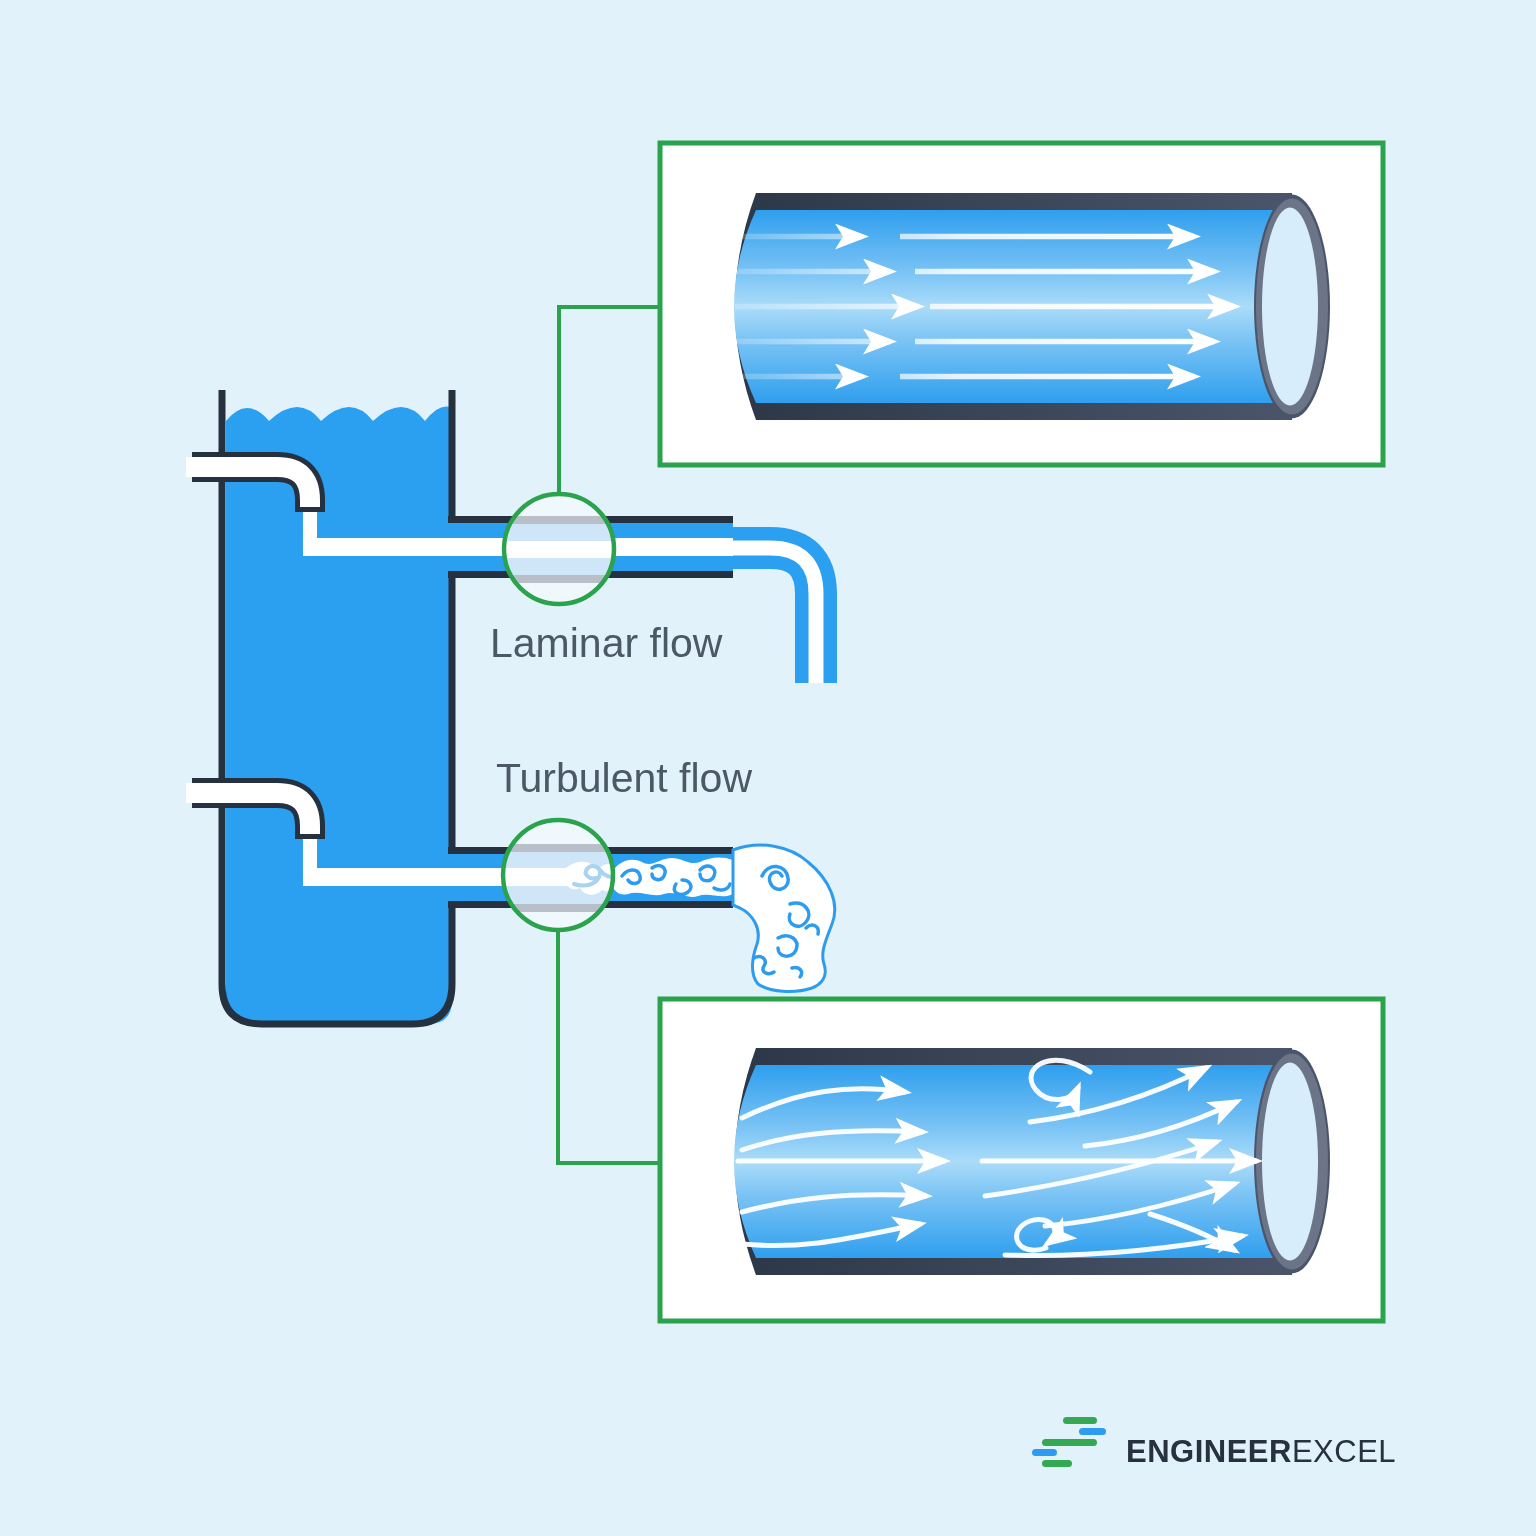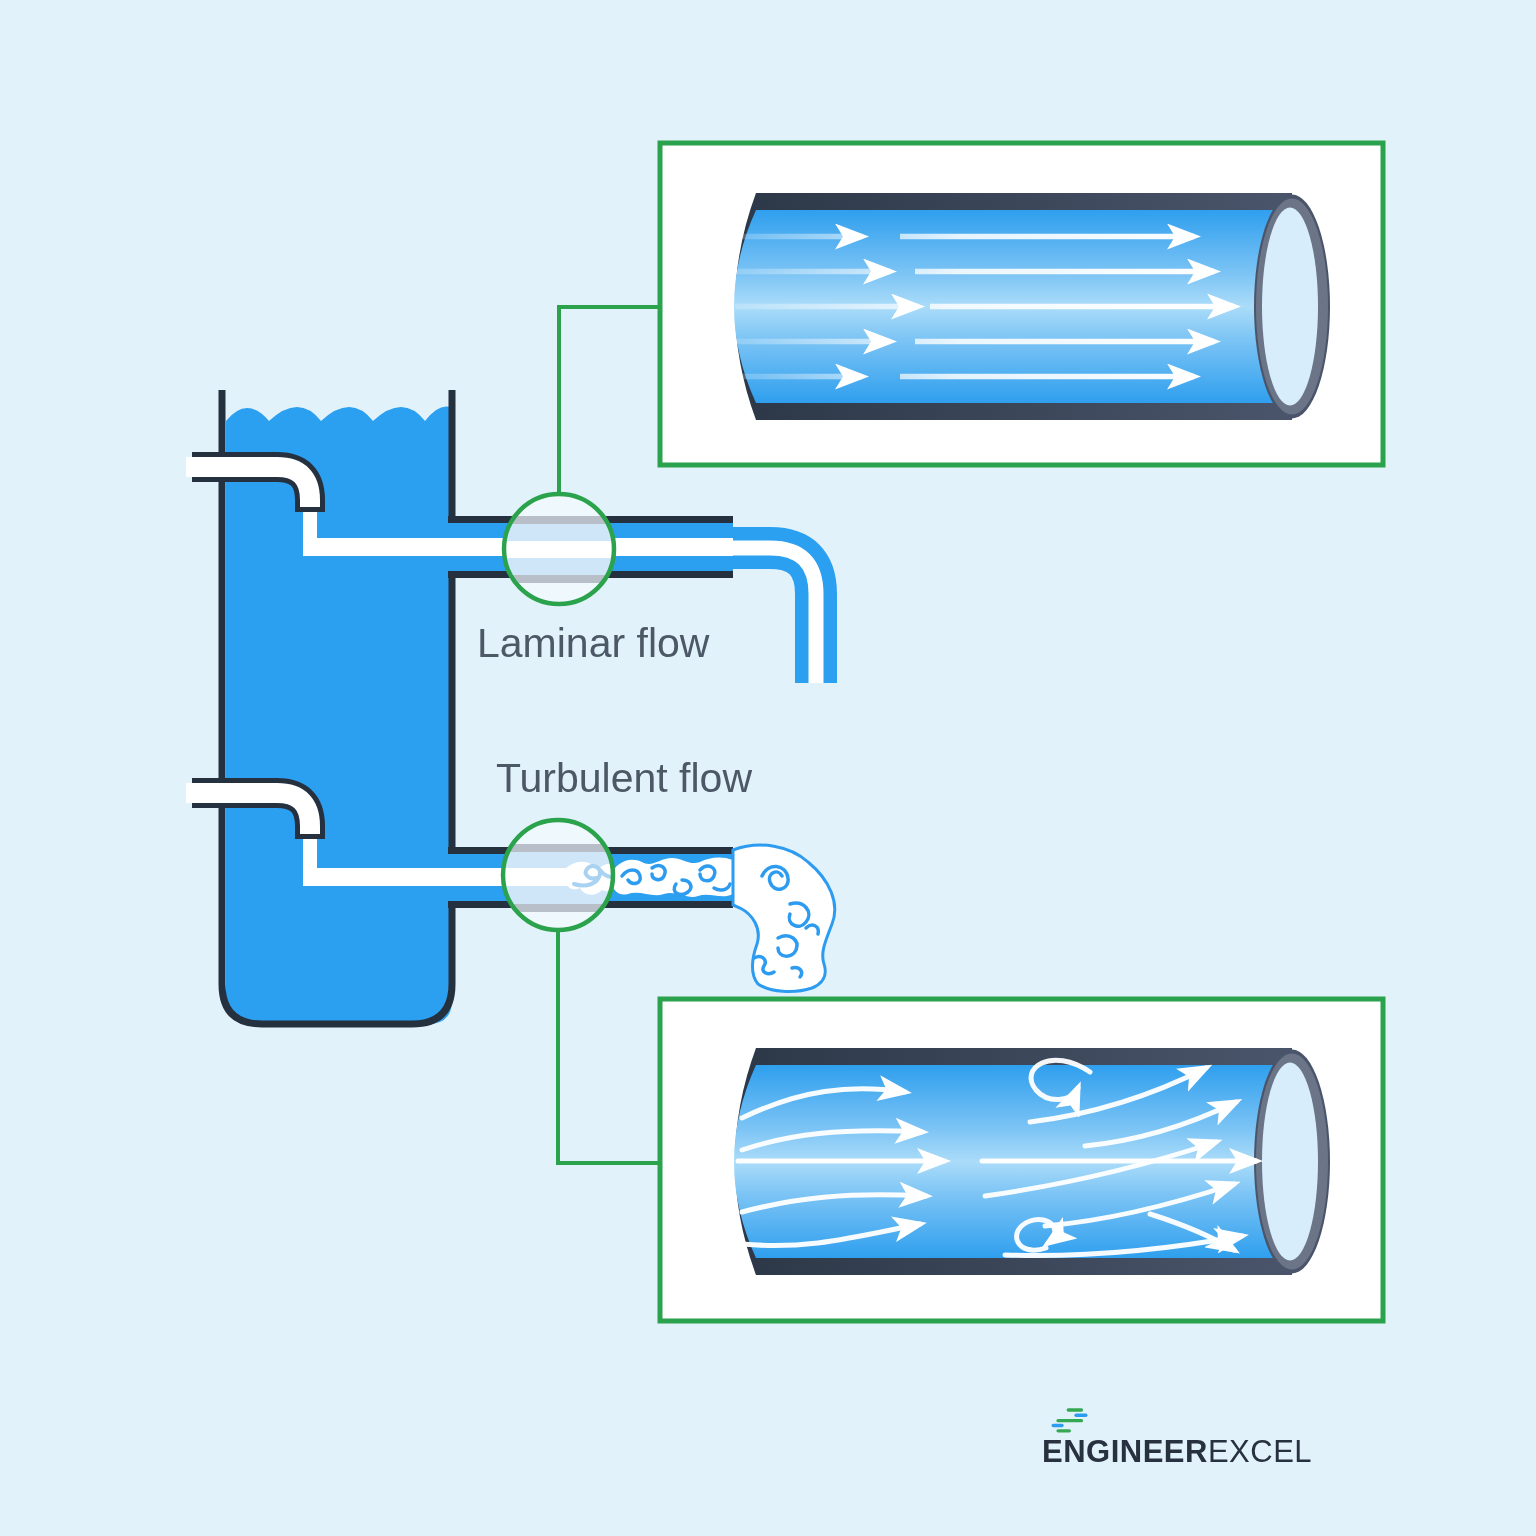--- a/index.html
+++ b/index.html
@@ -9,25 +9,25 @@
     font-family:"Liberation Sans", sans-serif;
   }
   .stage{position:absolute;left:0;top:0;width:1536px;height:1536px;}
   .flow-label{
     position:absolute;
     font-size:41px;
     color:#4c5866;
     letter-spacing:0px;
     white-space:nowrap;
   }
-  .label-laminar{left:477px;top:620px;}
+  .label-laminar{left:490px;top:620px;}
   .label-turbulent{left:496px;top:755px;}
   .logo{
     position:absolute;left:1028px;top:1400px;height:70px;
-    display:flex;align-items:flex-start;flex-direction:column;
+    display:flex;align-items:flex-end;
   }
   .logo-text{
     margin-left:14px;
     font-size:31px;
     letter-spacing:0.5px;
     color:#27313f;
     white-space:nowrap;
   }
   .logo-text .bold{font-weight:700;}
   .logo-text .light{font-weight:400;}

